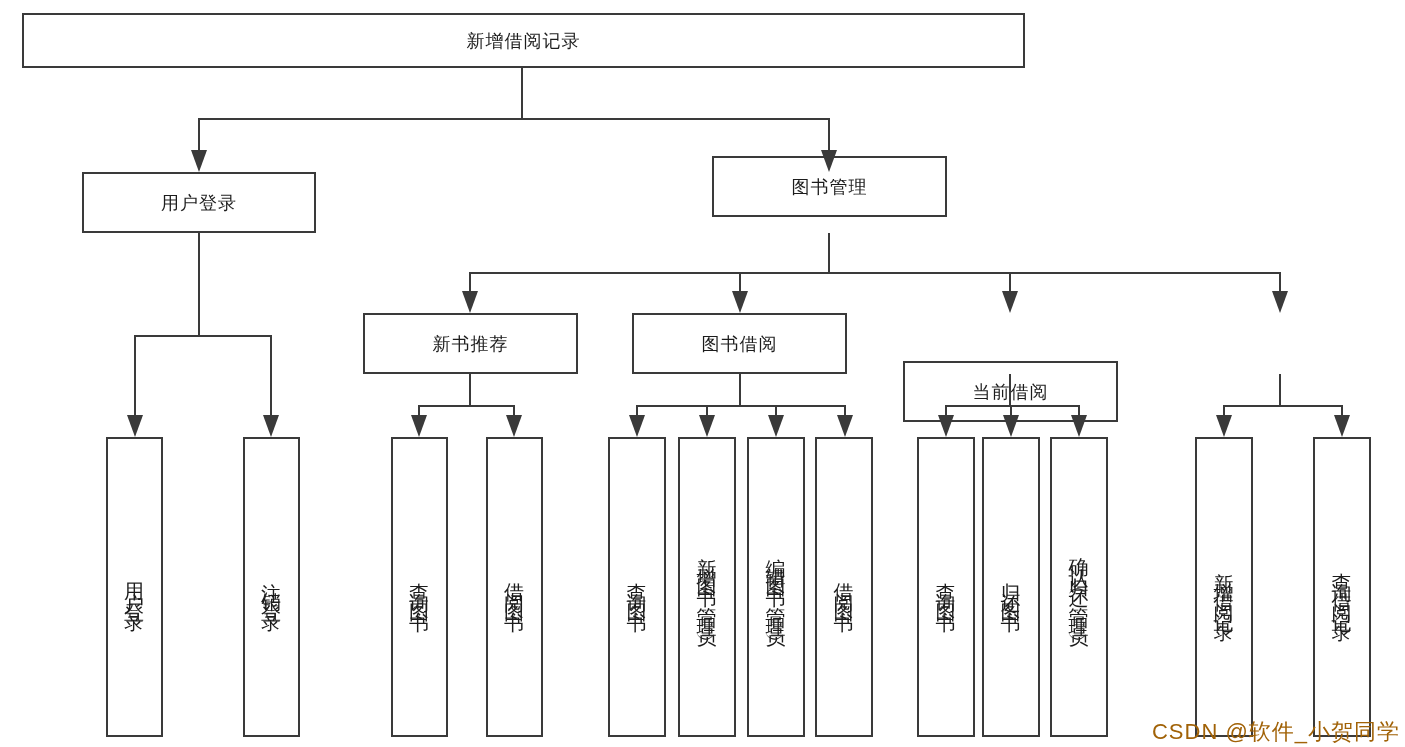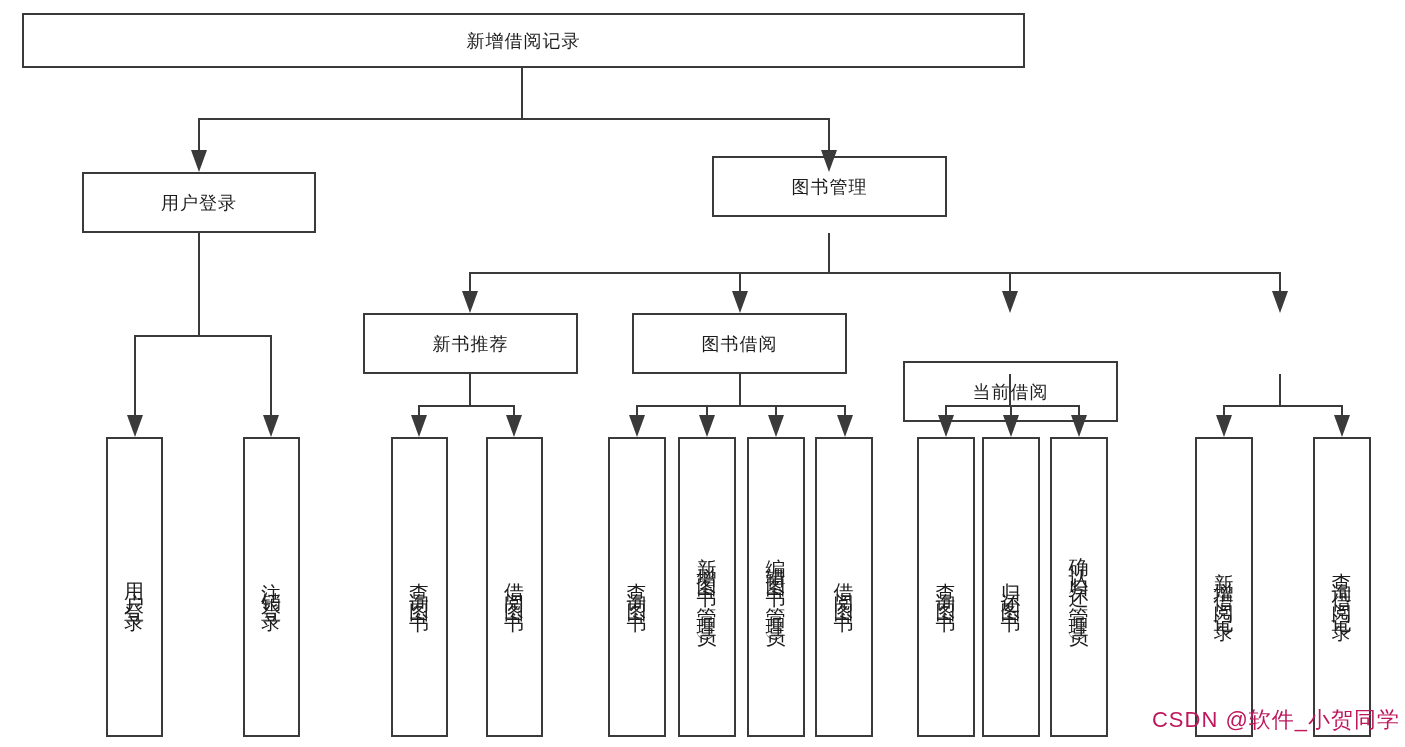--- a/index.html
+++ b/index.html
@@ -42,24 +42,24 @@
     position: absolute;
     width: 0;
     height: 0;
     border-left: 8px solid transparent;
     border-right: 8px solid transparent;
     border-top: 22px solid #3a3a3a;
   }
   .watermark {
     position: absolute;
     right: 5px;
-    bottom: 12px;
+    bottom: 0px;
     font-size: 22px;
     letter-spacing: 1px;
-    color: #be185d;
+    color: #a16207;
     white-space: nowrap;
   }
 </style>
 </head>
 <body>
 
 <div class="stage">
 
   <div class="node" style="left:22px; top:13px; width:1003px; height:55px;">
     <span>新增借阅记录</span>

